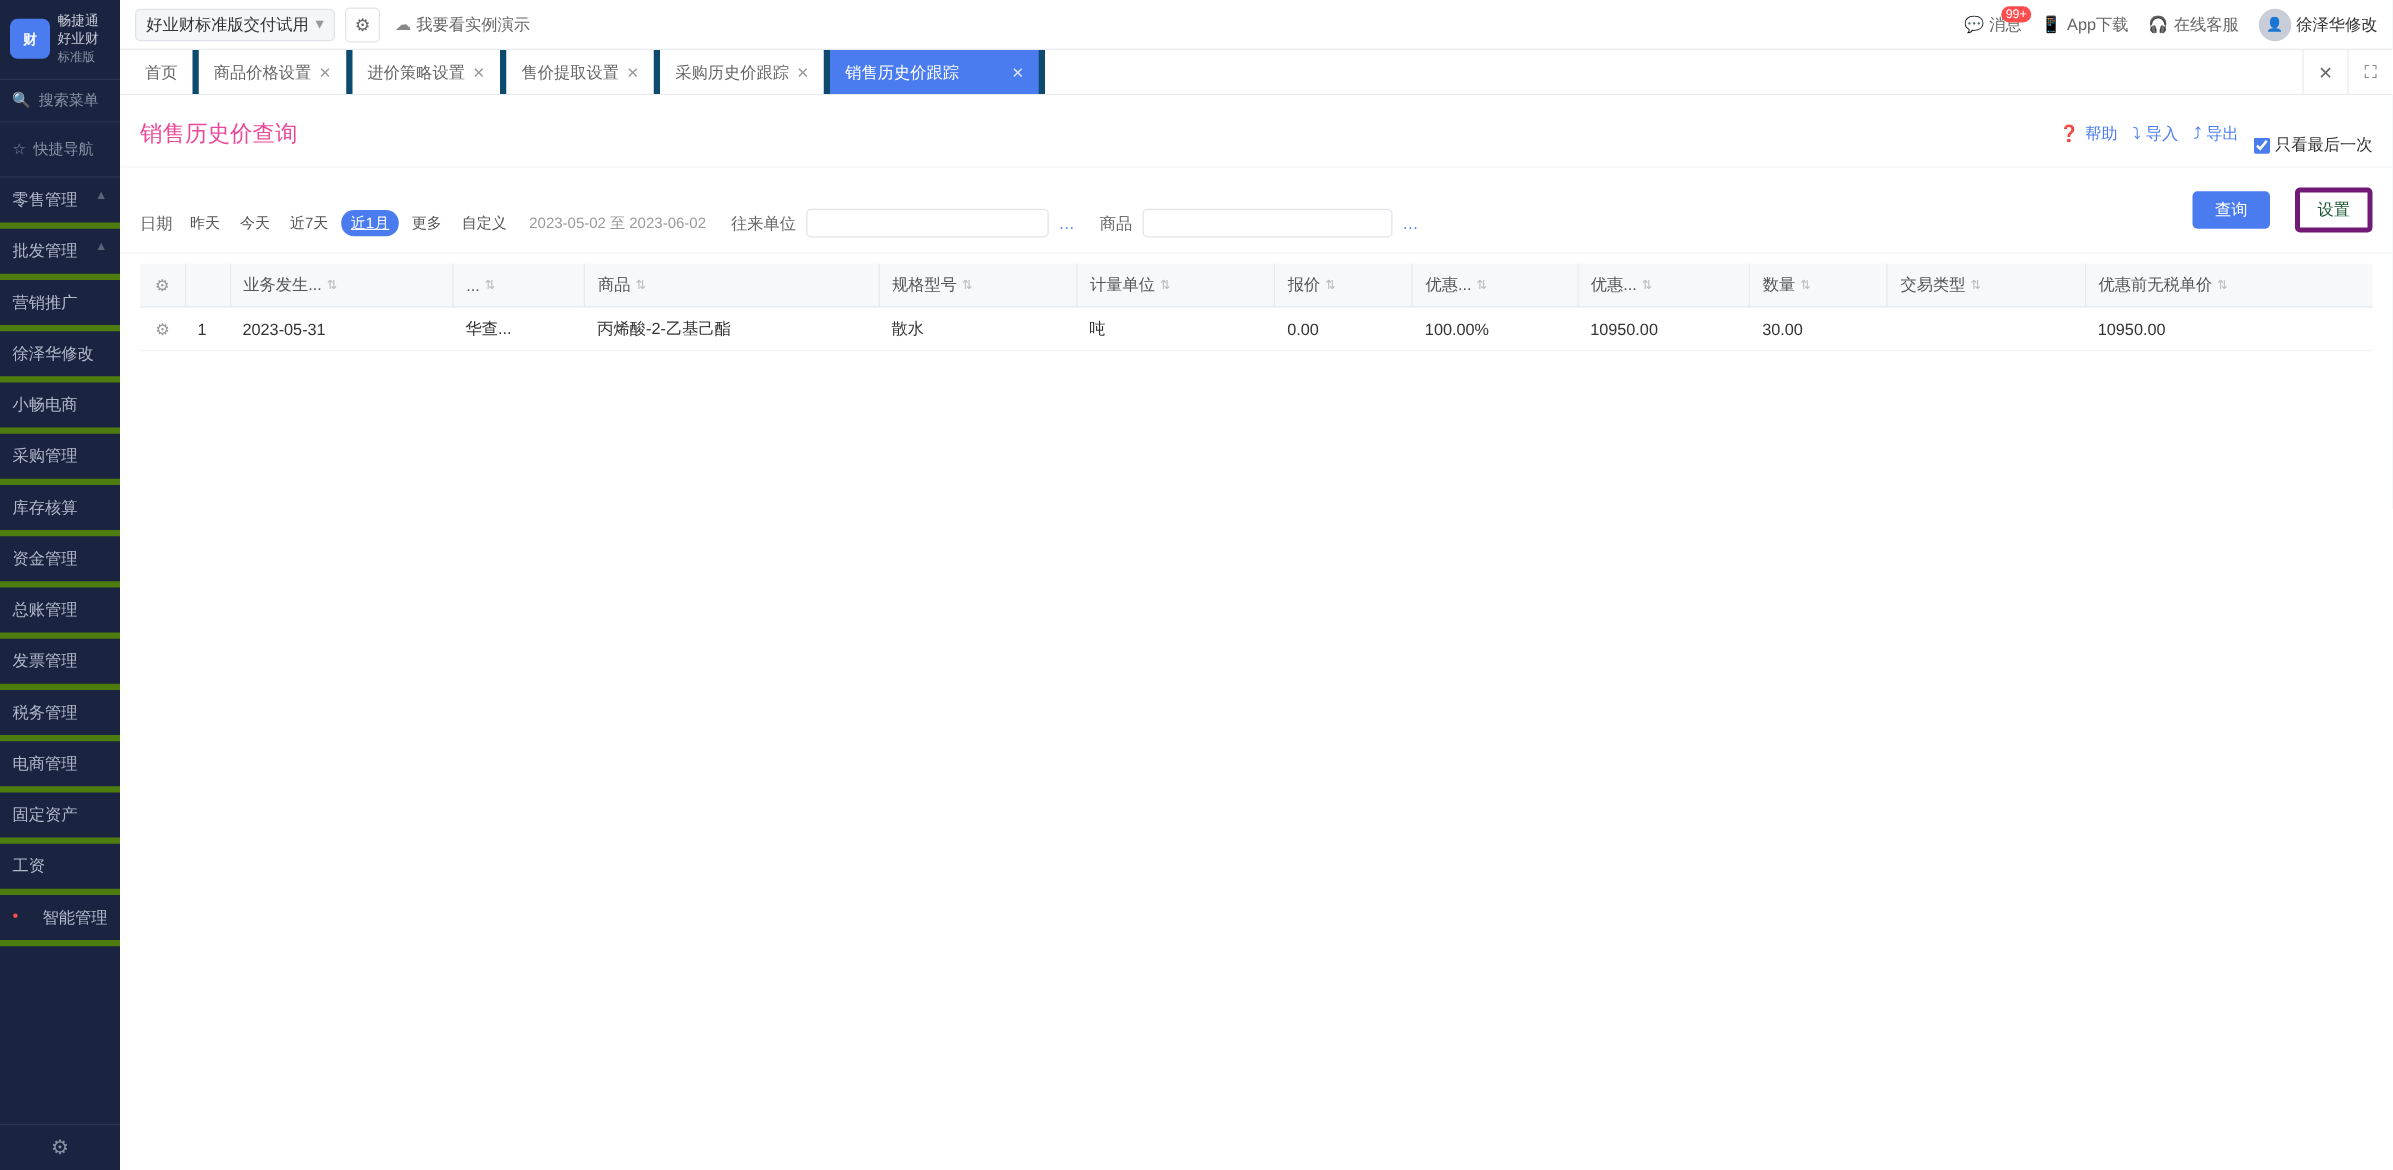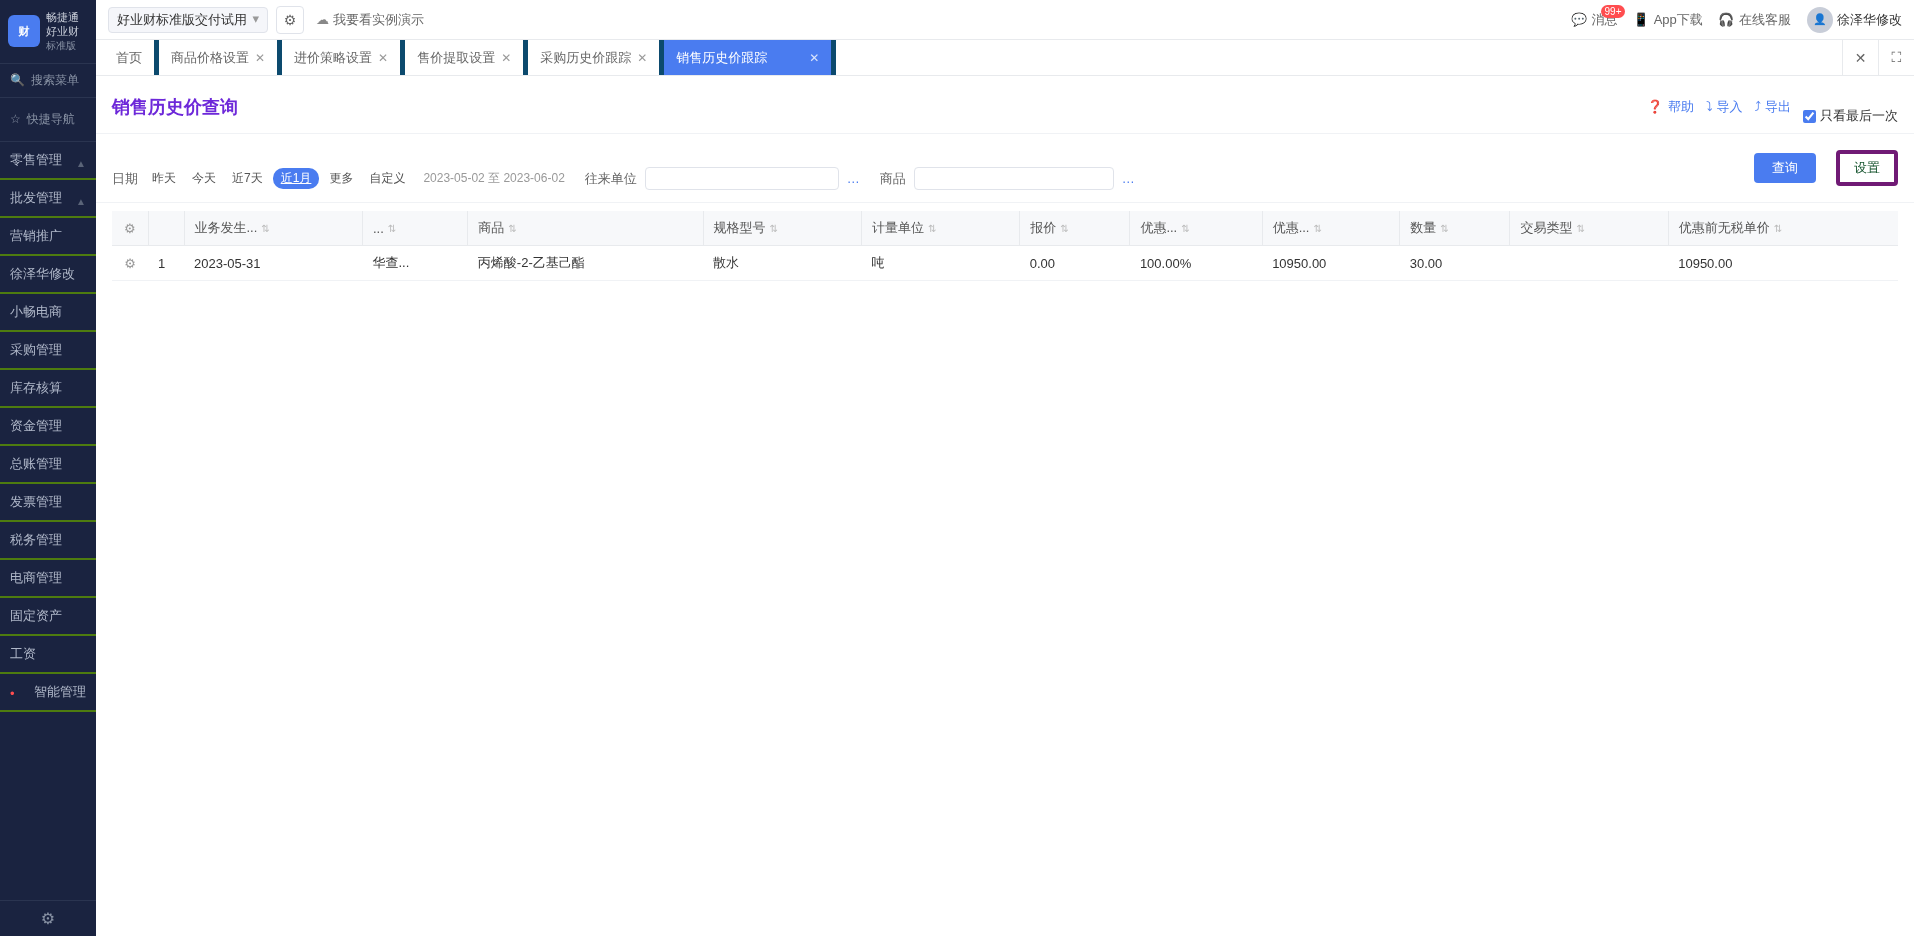--- a/index.html
+++ b/index.html
@@ -73,23 +73,23 @@
       overflow-y: auto;
     }
     .sidebar-menu::-webkit-scrollbar { width: 3px; }
     .sidebar-menu::-webkit-scrollbar-thumb { background: #3a4a6a; }
     .sidebar-item {
       padding: 9px 10px;
       font-size: 13px;
       color: #b0b8c9;
       cursor: pointer;
       display: flex;
-      align-items: flex-end;
+      align-items: flex-start;
       justify-content: space-between;
-      border-bottom: 2px solid #4d7c0f;
+      border-bottom: 5px solid #4d7c0f;
     }
     .sidebar-item.has-dot::before {
       content: "•";
       color: #ff4d4f;
       margin-right: 4px;
     }
     .sidebar-item-label { display: flex; align-items: center; gap: 4px; }
     .sidebar-arrow { font-size: 10px; color: #5a6478; }
     .sidebar-footer {
       padding: 8px 10px;
@@ -248,22 +248,22 @@
     
     .page-header {
       display: flex;
       align-items: center;
       justify-content: space-between;
       padding: 12px 16px 8px;
       border-bottom: 1px solid #f0f2f5;
     }
     .page-title {
       font-size: 18px;
-      font-weight: 700;
-      color: #6d28d9;
+      font-weight: 400;
+      color: #ec4899;
     }
     .page-header-actions {
       display: flex;
       align-items: center;
       gap: 12px;
     }
     .header-action-link {
       display: flex; align-items: center; gap: 4px;
       font-size: 13px; color: #4a7cf0; cursor: pointer;
     }

